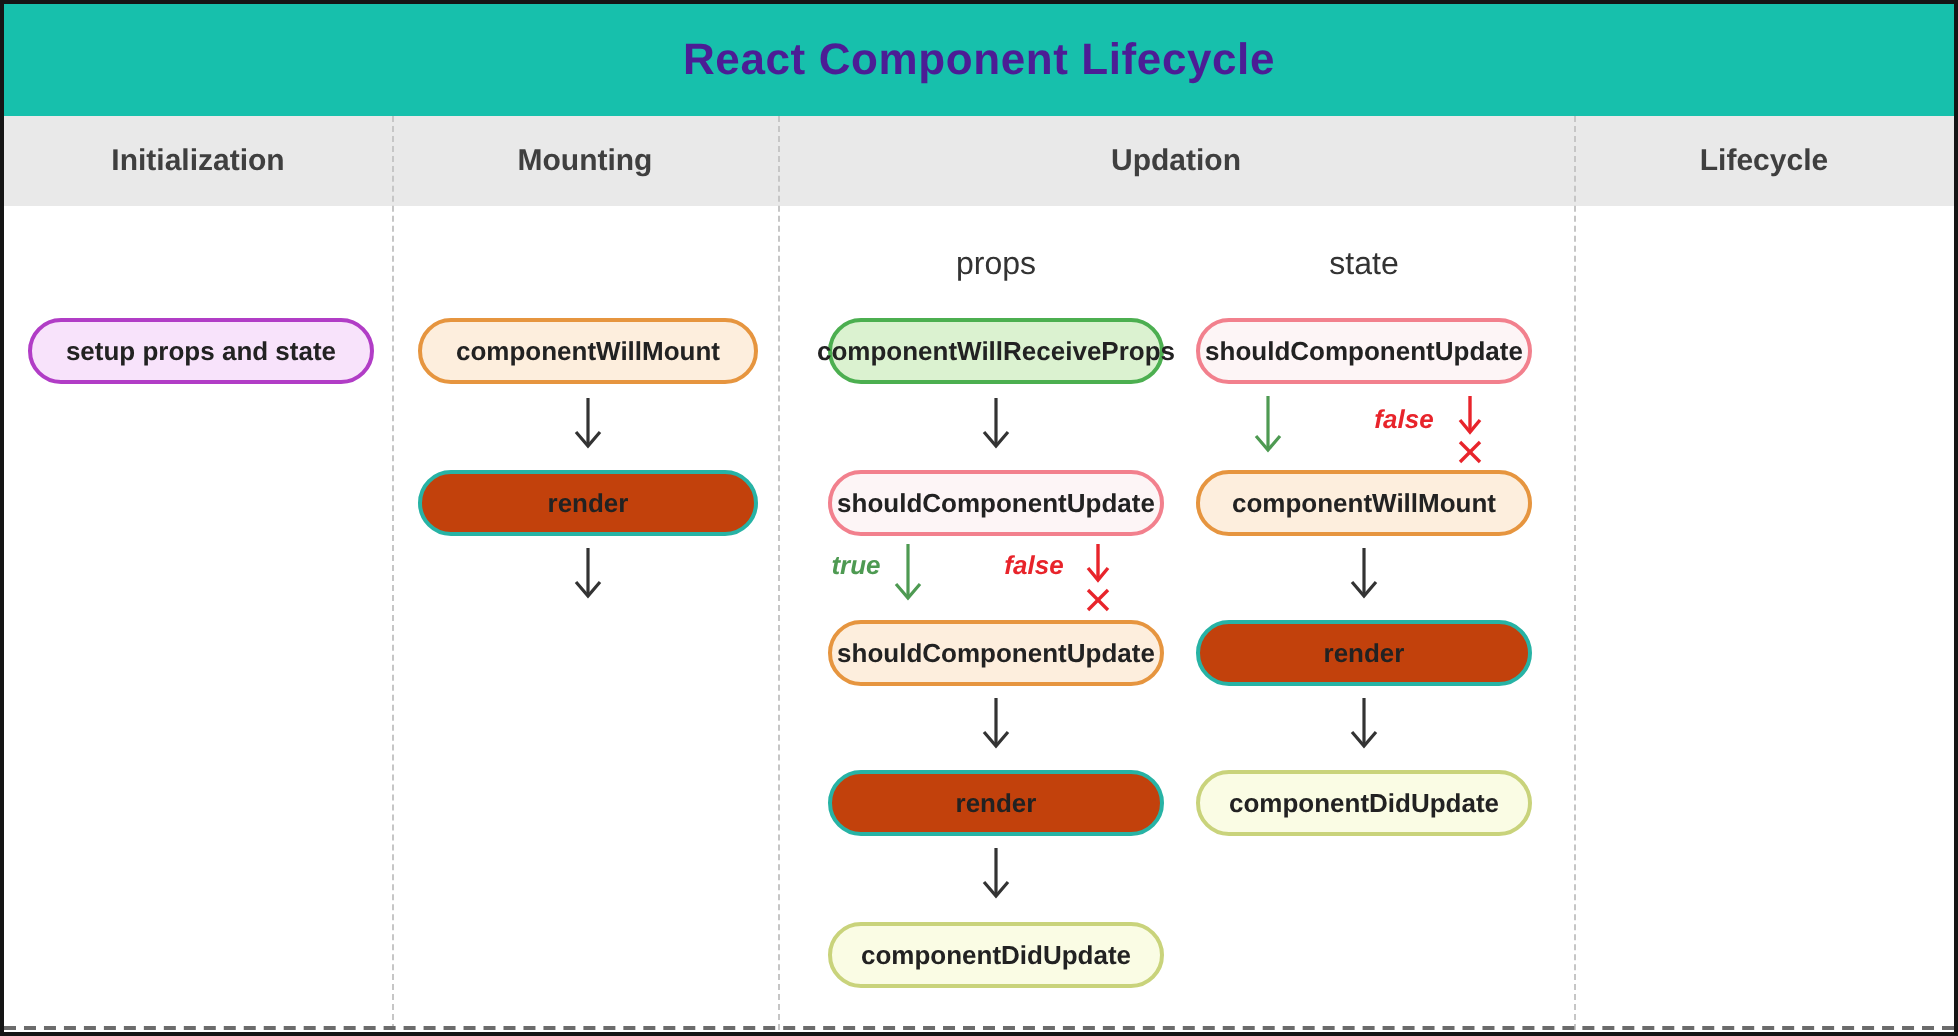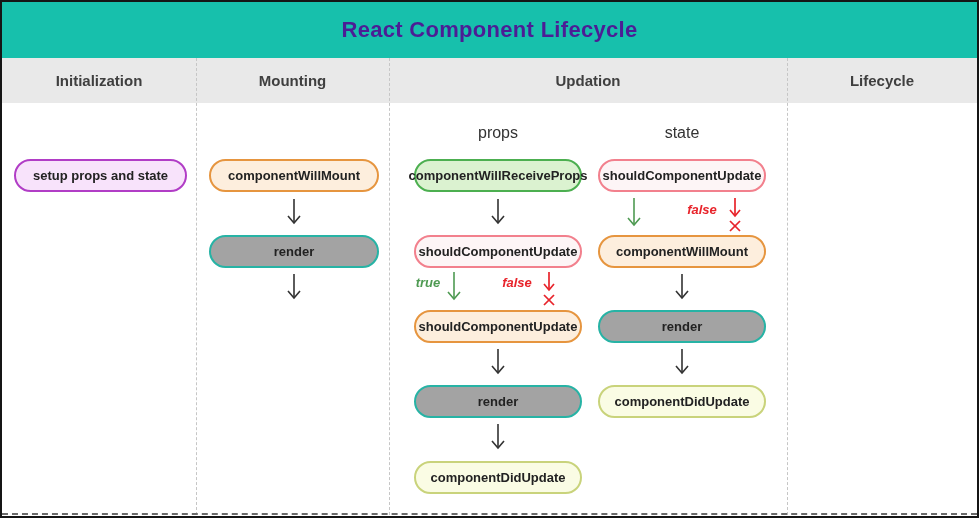--- a/index.html
+++ b/index.html
@@ -8,21 +8,21 @@
   .titlebar span{color:#4c1d95;font-size:22px;font-weight:bold;letter-spacing:.3px;}
   .colheader{position:absolute;left:0;top:56px;width:100%;height:45px;background:#e9e9e9;}
   .colheader .collabel{position:absolute;top:0;height:45px;display:flex;align-items:center;justify-content:center;font-size:15px;font-weight:bold;color:#3f3f3f;}
   .sep{position:absolute;top:56px;height:457px;width:0;border-left:1px dashed #c6c6c6;}
   .bottom-dashed{position:absolute;left:0;right:0;bottom:1px;border-top:2px dashed #6b6b6b;}
   .sublabel{position:absolute;top:120px;height:22px;display:flex;align-items:center;justify-content:center;font-size:16px;color:#333;}
   .node{position:absolute;height:33px;box-sizing:border-box;border:2px solid;border-radius:17px;display:flex;align-items:center;justify-content:center;font-size:13px;font-weight:bold;color:#222;background:#fff;}
   .purple{border-color:#b13dc6;background:#f8e3fb;}
   .orange{border-color:#e6953f;background:#fdeedd;}
   .orange-light{border-color:#e6953f;background:#fdf4e7;}
-  .tealn{border-color:#27b3a5;background:#a3a3a3;}
+  .tealn{border-color:#27b3a5;background:#c2410c;}
   .yellow{border-color:#c9d37b;background:#fafce4;}
   .green{border-color:#4caf50;background:#dbf2d0;}
   .pink{border-color:#f2808d;background:#fdf5f6;}
   .arrow{position:absolute;}
   .branch-label{position:absolute;font-size:13px;font-weight:bold;font-style:italic;width:44px;text-align:center;}
   .true-label{color:#4e9a52;}
   .false-label{color:#e8242b;}
 </style>
 </head>
 <body>

